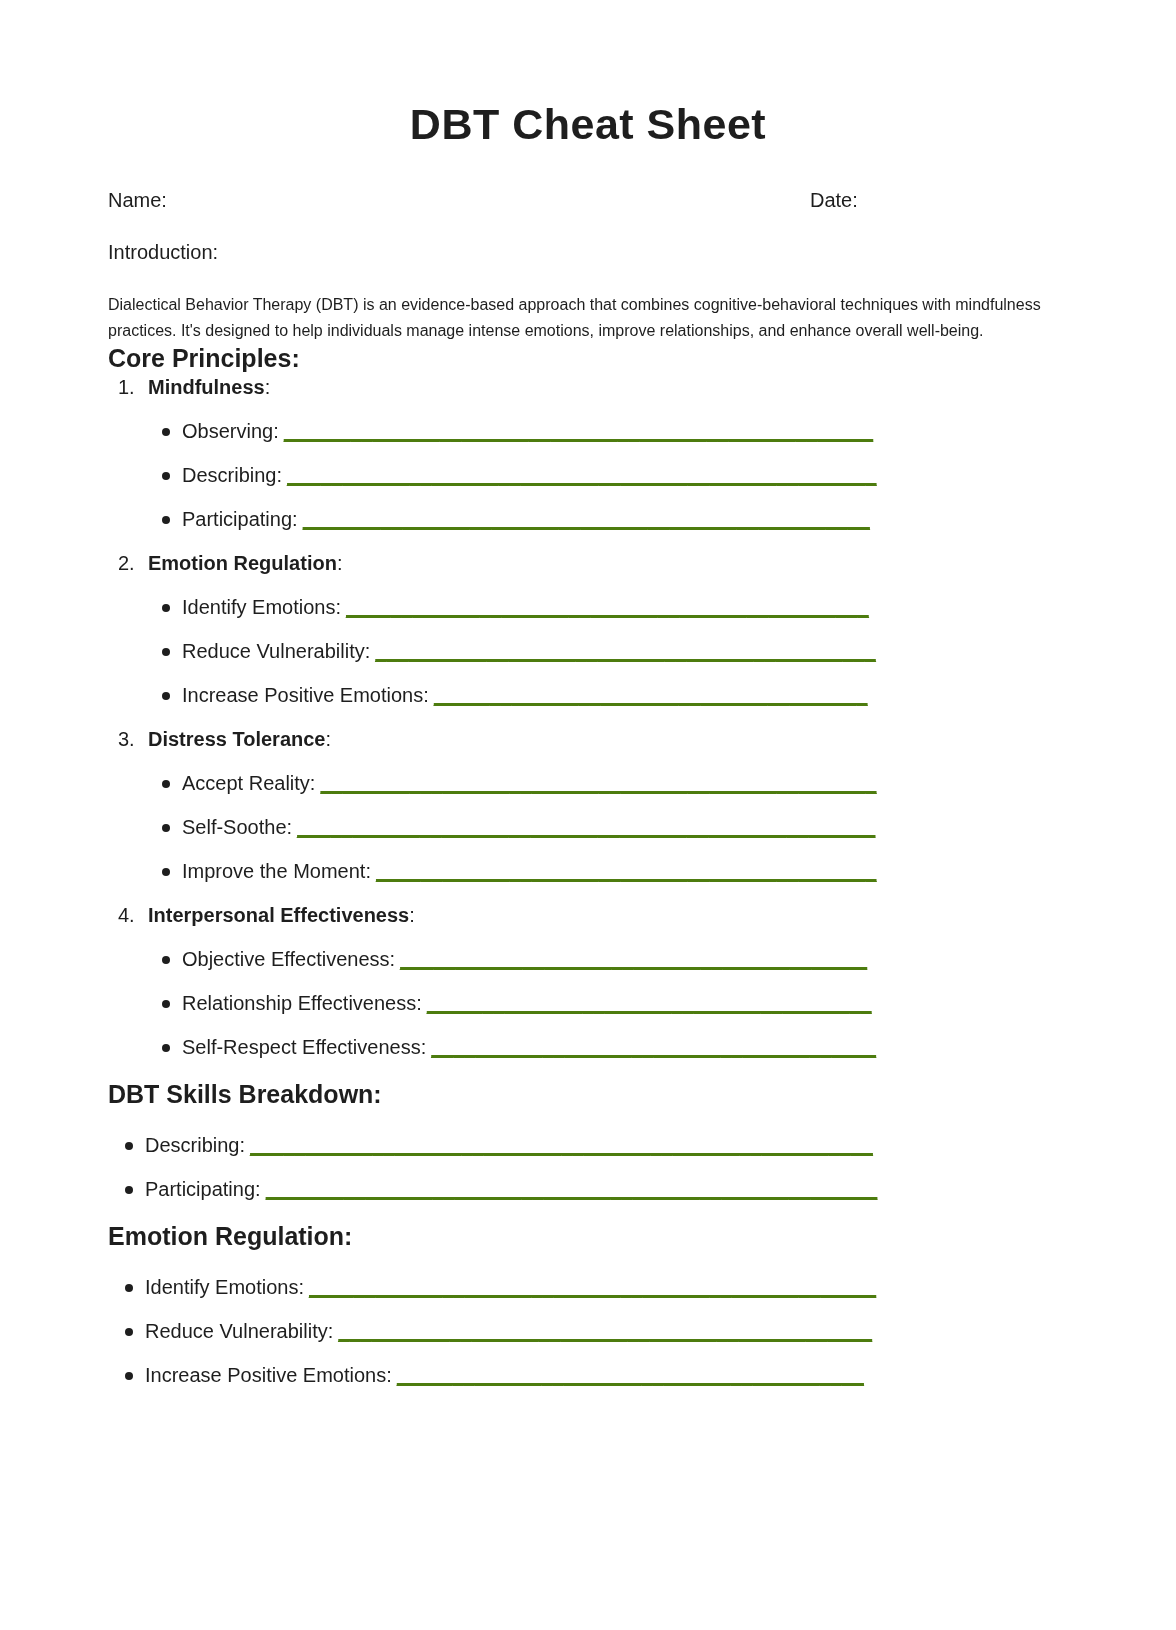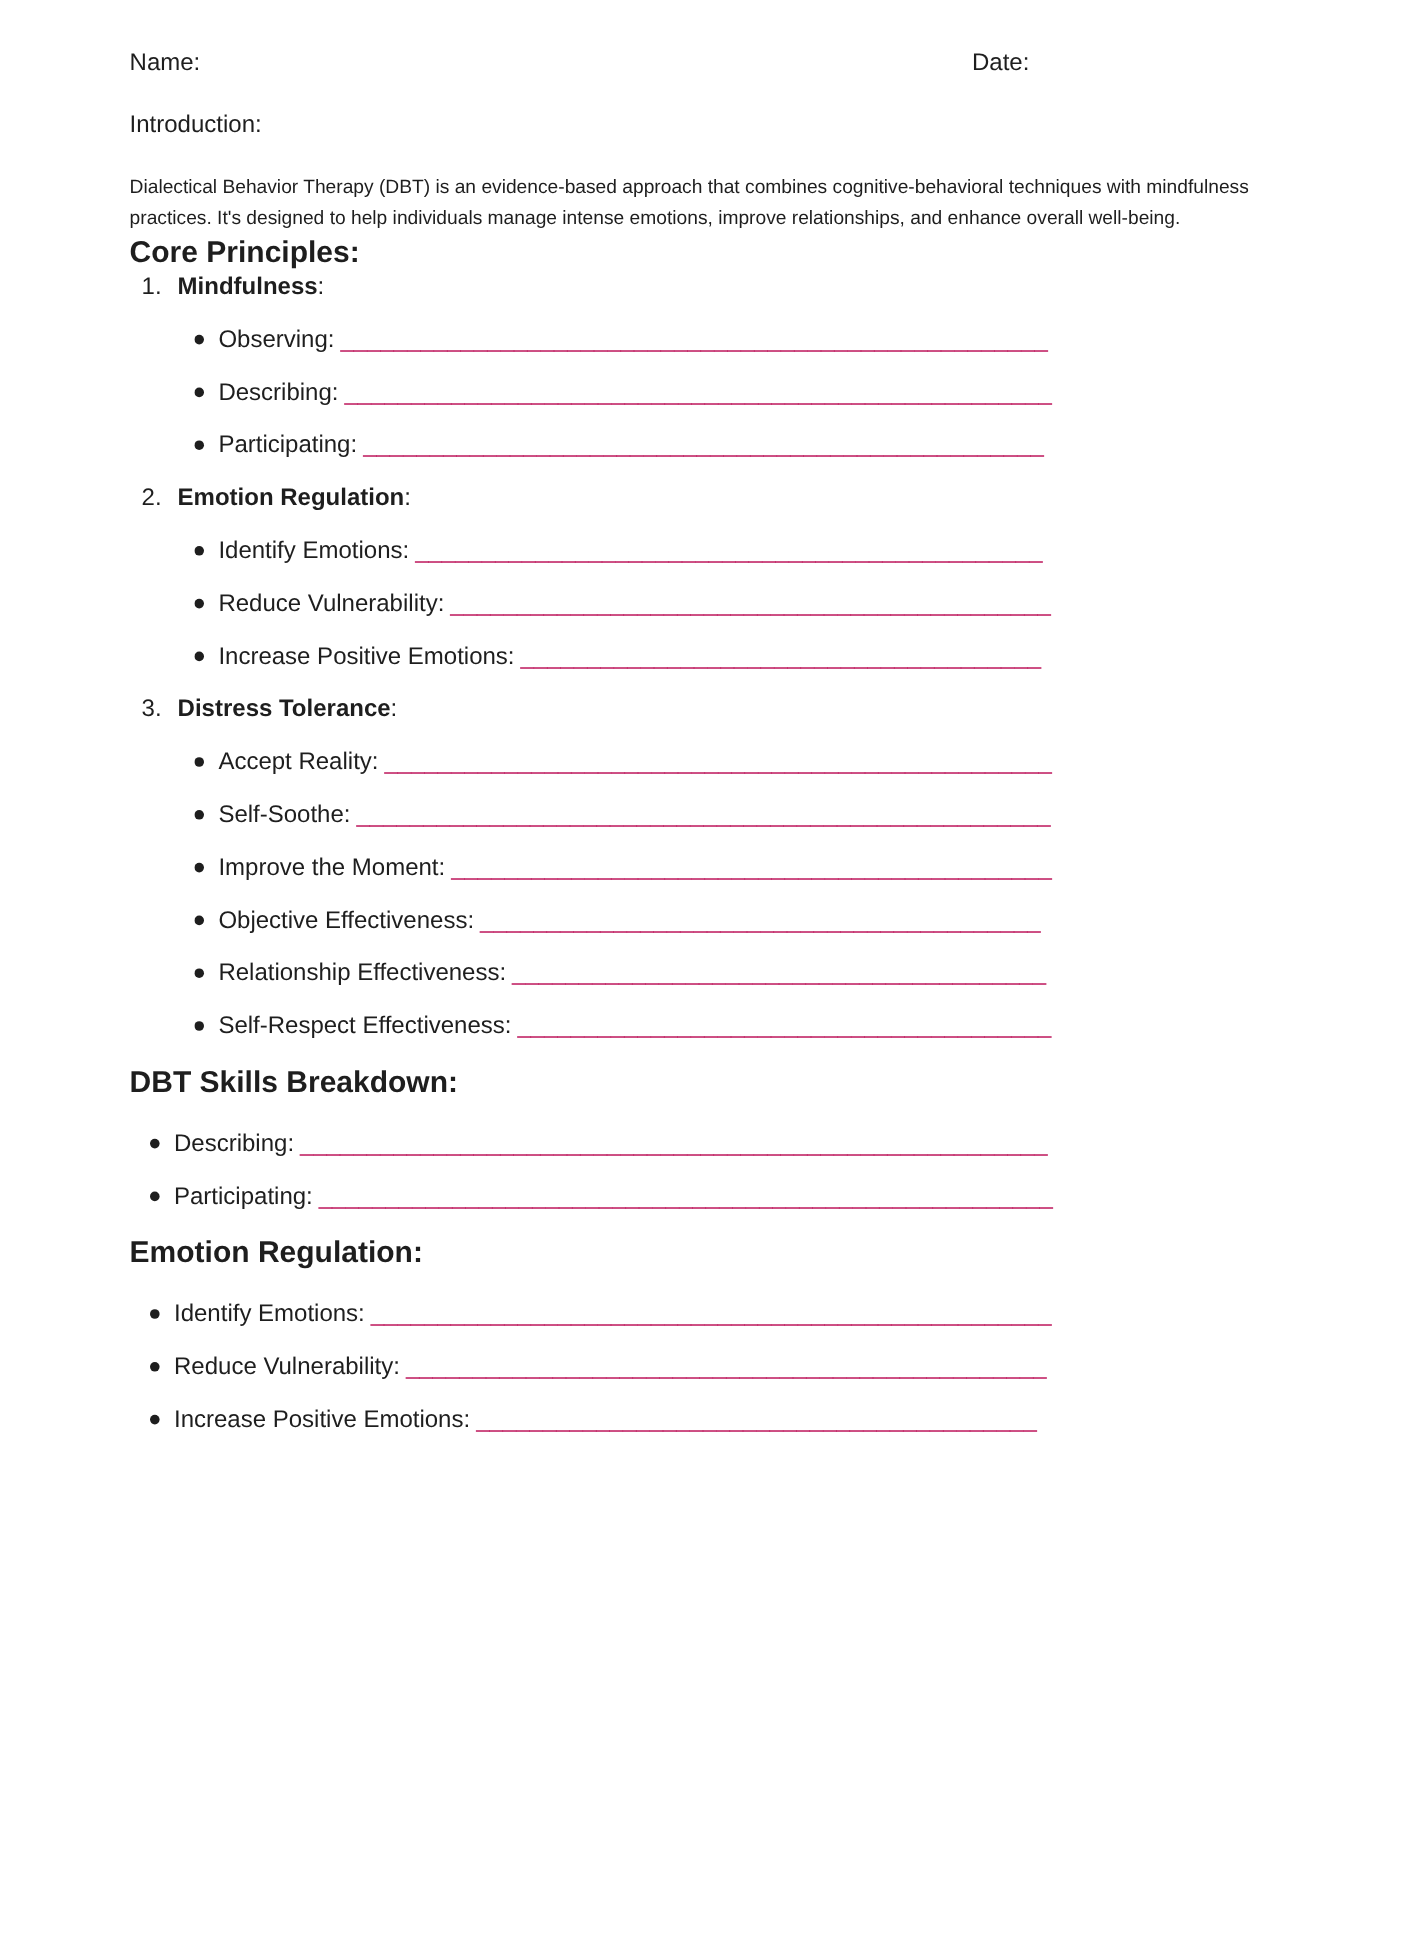--- a/index.html
+++ b/index.html
@@ -79,28 +79,29 @@
   .skills-nested { padding-left: 54px; }
   .skills-top { padding-left: 17px; margin-top: 25px; }
   .dot {
     display: inline-block;
     width: 8px; height: 8px;
     border-radius: 50%;
     background: #1e1e1e;
     margin-right: 12px;
     vertical-align: 2px;
   }
-  .blank { margin-left: 5px; color: #be185d; letter-spacing: 0; }
+  .blank { margin-left: 5px; color: #4d7c0f; letter-spacing: 0; text-decoration: underline; }
 </style>
 </head>
 <body>
 
 <div class="page">
   <div class="content">
 
+    <h1 class="doc-title">DBT Cheat Sheet</h1>
 
     <div class="name-date">
       <span>Name:</span>
       <span class="date-label">Date:</span>
     </div>
 
     <div class="intro-heading">Introduction:</div>
     <p class="intro-body">Dialectical Behavior Therapy (DBT) is an evidence-based approach that combines cognitive-behavioral techniques with mindfulness practices. It's designed to help individuals manage intense emotions, improve relationships, and enhance overall well-being.</p>
 
     <h2 class="section-heading mt-core">Core Principles:</h2>
@@ -145,20 +146,23 @@
           <span class="dot"></span><span>Accept Reality:</span><span class="blank">__________________________________________________</span>
         </div>
         <div class="skill-row">
           <span class="dot"></span><span>Self-Soothe:</span><span class="blank">____________________________________________________</span>
         </div>
         <div class="skill-row">
           <span class="dot"></span><span>Improve the Moment:</span><span class="blank">_____________________________________________</span>
         </div>
       </div>
 
+      <div class="principle-head">
+        <span class="principle-num">4.</span><span class="principle-name">Interpersonal Effectiveness</span><span>:</span>
+      </div>
       <div class="skills-nested">
         <div class="skill-row">
           <span class="dot"></span><span>Objective Effectiveness:</span><span class="blank">__________________________________________</span>
         </div>
         <div class="skill-row">
           <span class="dot"></span><span>Relationship Effectiveness:</span><span class="blank">________________________________________</span>
         </div>
         <div class="skill-row">
           <span class="dot"></span><span>Self-Respect Effectiveness:</span><span class="blank">________________________________________</span>
         </div>

